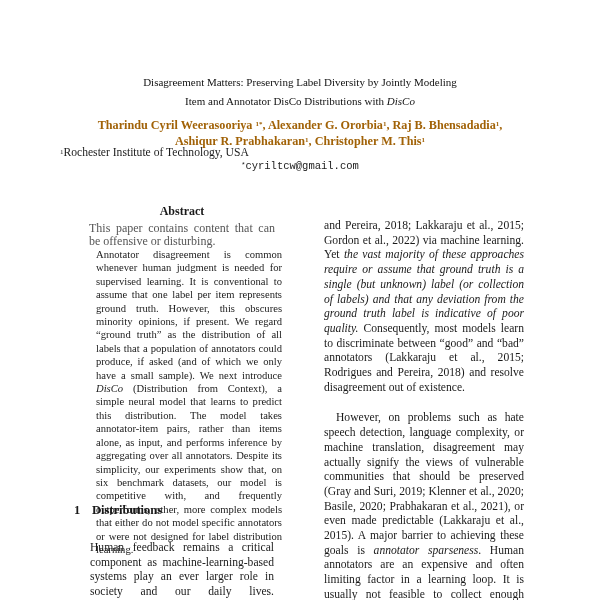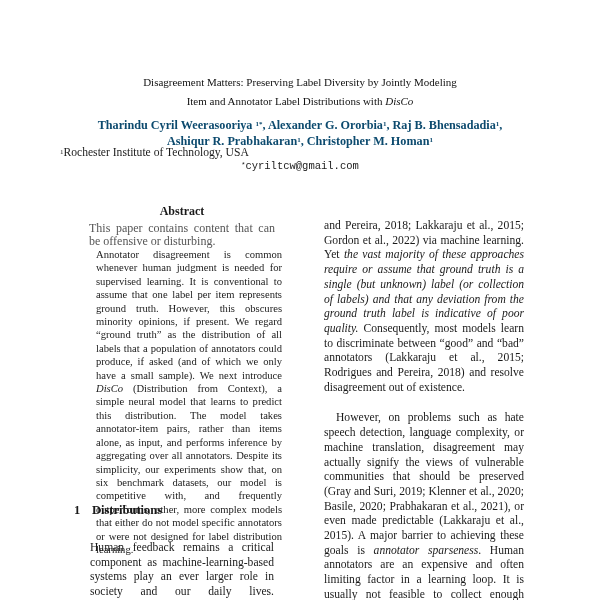--- a/index.html
+++ b/index.html
@@ -2,21 +2,21 @@
 <html><head>
 <meta charset="utf-8">
 <style>
   html, body { margin: 0; padding: 0; background: #ffffff; }
   body { width: 600px; height: 600px; overflow: hidden; position: relative;
          font-family: "Liberation Serif", "DejaVu Serif", serif; color: #1a1a1a; }
   .title { position: absolute; left: 60px; top: 73px; width: 480px; text-align: center;
            font-weight: normal; font-size: 11px; line-height: 19px; color: #111; }
   .title i { font-style: italic; }
   .authors { position: absolute; left: 60px; top: 117px; width: 480px; text-align: center;
-             font-weight: bold; font-size: 12.2px; line-height: 16px; color: #0c4a6e; }
+             font-weight: bold; font-size: 12.2px; line-height: 16px; color: #a16207; }
   .affil { position: absolute; left: 60px; top: 146px; width: 480px; 
            font-size: 11.6px; line-height: 14px; }
   .email { position: absolute; left: 60px; top: 160px; width: 480px; text-align: center;
            font-family: Liberation Mono, monospace; font-size: 10.5px; line-height: 13px; }
   sup { font-size: 7px; vertical-align: top; position: relative; top: -1px; }
   .abs-head { position: absolute; left: 89px; top: 204px; width: 186px; text-align: center;
               font-weight: bold; font-size: 12px; }
   .abs-warn { position: absolute; left: 89px; top: 222px; width: 186px; font-size: 12px;
               line-height: 13.3px; color: #555; text-align: justify; }
   .abs-body { position: absolute; left: 89px; top: 248px; width: 186px; font-size: 10.6px;
@@ -29,29 +29,29 @@
            line-height: 14.7px; text-align: justify; }
   .col-r p, .intro-l p { margin: 16px; }
   .col-r p.ind { text-indent: 12px; margin-top: 6px; }
   .it { font-style: italic; }
 </style>
 </head>
 <body>
 
 <div class="title">
   <div>Disagreement Matters: Preserving Label Diversity by Jointly Modeling</div>
-  <div><span>Item and Annotator Label Distributions with </span><i>DisCo</i></div>
+  <div><span>Item and Annotator DisCo Distributions with </span><i>DisCo</i></div>
 </div>
 
 <div class="authors">
   <div>
     <span>Tharindu Cyril Weerasooriya </span><sup>1*</sup><span>, Alexander G. Ororbia</span><sup>1</sup><span>, Raj B. Bhensadadia</span><sup>1</sup><span>,</span>
   </div>
   <div>
-    <span>Ashiqur R. Prabhakaran</span><sup>1</sup><span>, Christopher M. Homan</span><sup>1</sup>
+    <span>Ashiqur R. Prabhakaran</span><sup>1</sup><span>, Christopher M. This</span><sup>1</sup>
   </div>
 </div>
 
 <div class="affil"><sup>1</sup><span>Rochester Institute of Technology, USA</span></div>
 <div class="email"><sup>*</sup><span>cyriltcw@gmail.com</span></div>
 
 <div class="abs-head">Abstract</div>
 <div class="abs-warn">This paper contains content that can be offensive or disturbing.</div>
 <div class="abs-body"><span>Annotator disagreement is common whenever human judgment is needed for supervised learning. It is conventional to assume that one label per item represents ground truth. However, this obscures minority opinions, if present. We regard “ground truth” as the distribution of all labels that a population of annotators could produce, if asked (and of which we only have a small sample). We next introduce </span><span class="it">DisCo</span><span> (Distribution from Context), a simple neural model that learns to predict this distribution.  The model takes annotator-item pairs, rather than items alone, as input, and performs inference by aggregating over all annotators. Despite its simplicity, our experiments show that, on six benchmark datasets, our model is competitive with, and frequently outperforms, other, more complex models that either do not model specific annotators or were not designed for label distribution learning.</span></div>
 

